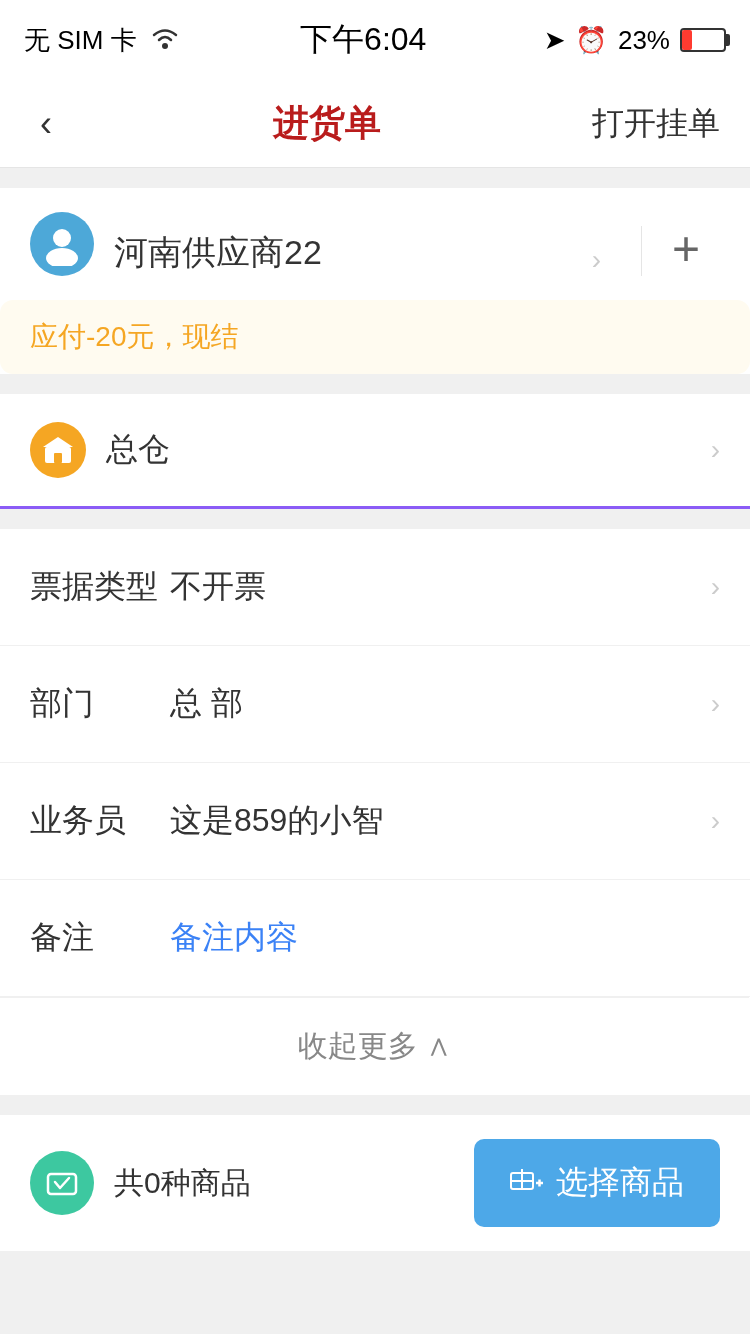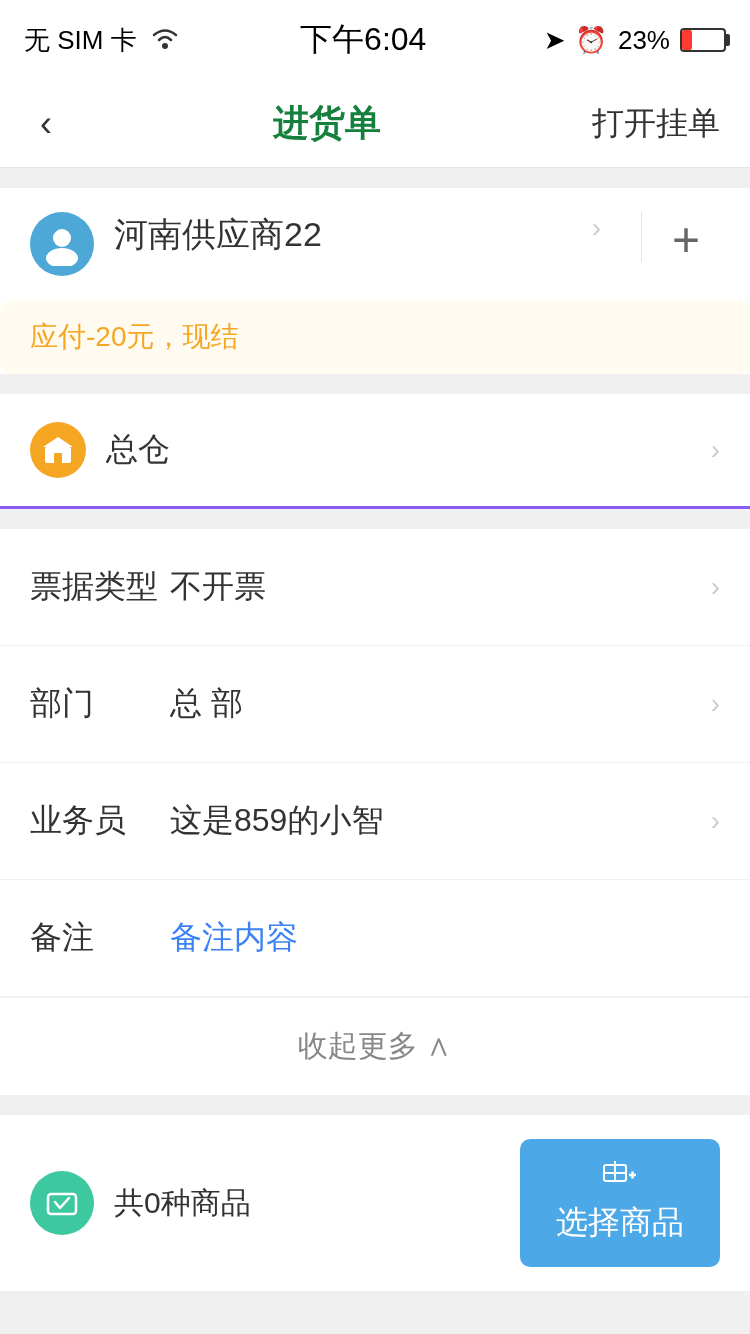--- a/index.html
+++ b/index.html
@@ -85,21 +85,21 @@
     }
     .nav-back {
       font-size: 36px;
       color: #333;
       cursor: pointer;
       padding: 10px;
     }
     .nav-title {
       font-size: 36px;
       font-weight: 600;
-      color: #15803d;
+      color: #b91c1c;
     }
     .nav-action {
       font-size: 32px;
       color: #333;
       cursor: pointer;
     }
 
     
     .section-divider {
       width: 750px;
@@ -107,21 +107,21 @@
       background: #f0f0f0;
     }
 
     
     .supplier-section {
       background: #fff;
       width: 750px;
     }
     .supplier-row {
       display: flex;
-      align-items: flex-start;
+      align-items: flex-end;
       padding: 24px 30px;
       border-bottom: none;
     }
     .supplier-avatar {
       width: 64px;
       height: 64px;
       border-radius: 32px;
       background: #4da8d8;
       display: flex;
       align-items: center;
@@ -269,21 +269,20 @@
       background: #4da8e8;
       color: #fff;
       border: none;
       border-radius: 10px;
       padding: 22px 36px;
       font-size: 32px;
       display: flex;
       align-items: center;
       gap: 12px;
       cursor: pointer;
-      flex-direction: column;
     }
 
     
     .page-bg {
       width: 750px;
       min-height: 1334px;
       background: #f0f0f0;
     }
   </style>
 </head>

